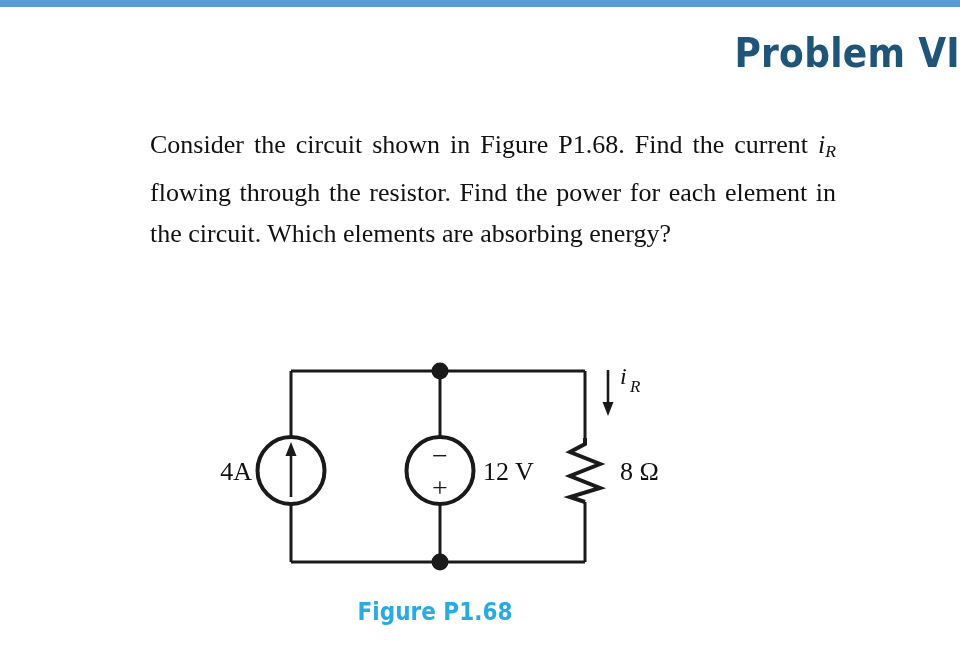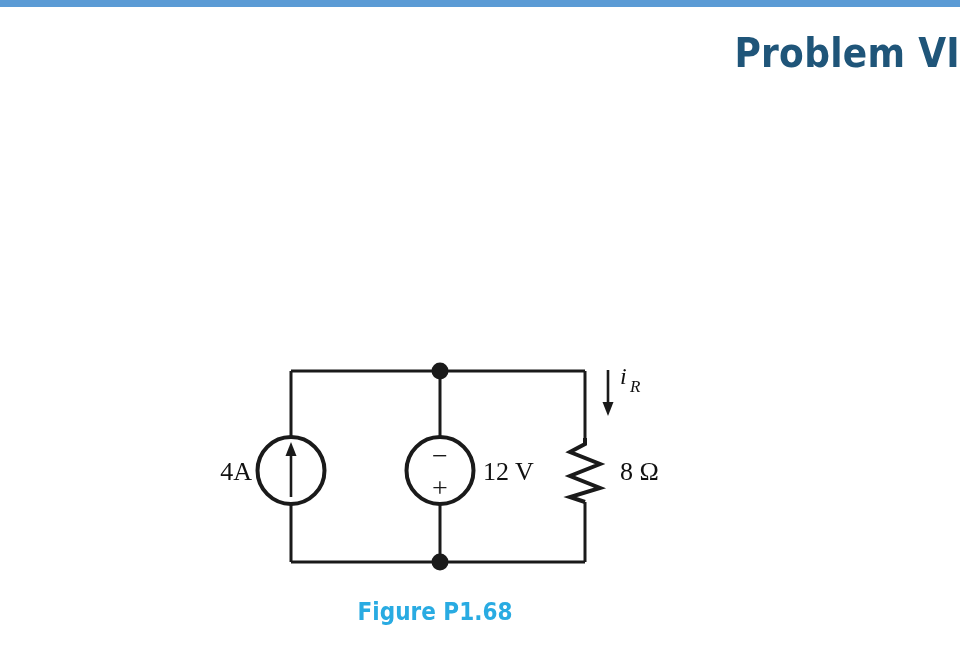--- a/index.html
+++ b/index.html
@@ -116,20 +116,23 @@
 </head>
 <body>
 
 <div id="top-accent-bar"></div>
 
 <div id="slide-title">Problem VI</div>
 
 <div id="problem-block">
 
 
+  <div id="problem-text">
+    <span>Consider the circuit shown in Figure P1.68. Find the current </span><span class="sub"><span>i</span><sub>R</sub></span><span> flowing through the resistor. Find the power for each element in the circuit. Which elements are absorbing energy?</span>
+  </div>
 </div>
 
 <div id="figure-area">
 
   <svg id="circuit-svg" viewBox="0 0 520 230">
 
     <line x1="111" y1="19" x2="260" y2="19" stroke="#1a1a1a" stroke-width="3"></line>
 
     <line x1="260" y1="19" x2="405" y2="19" stroke="#1a1a1a" stroke-width="3"></line>
 

